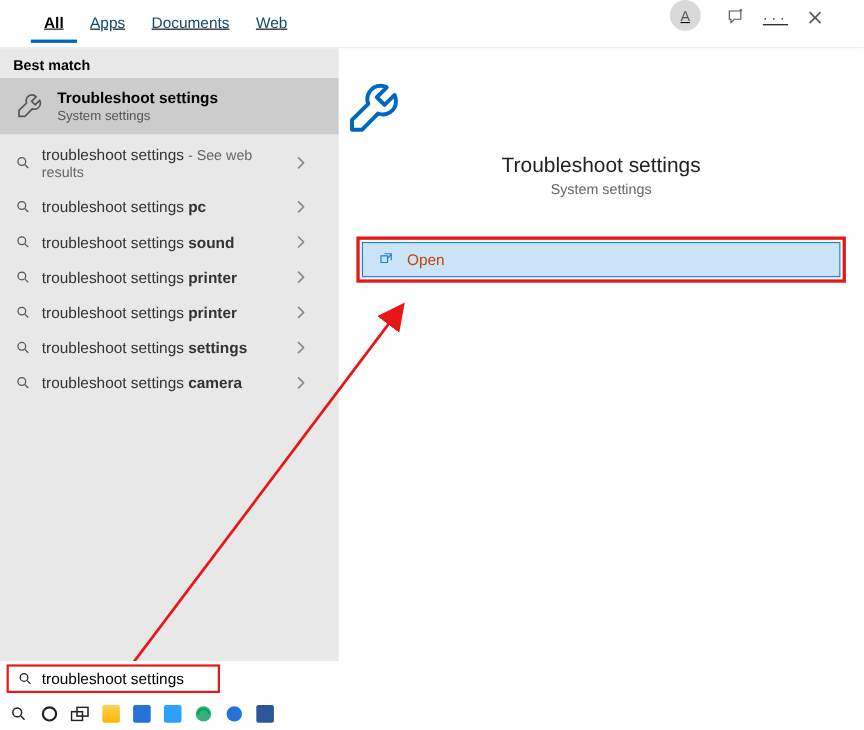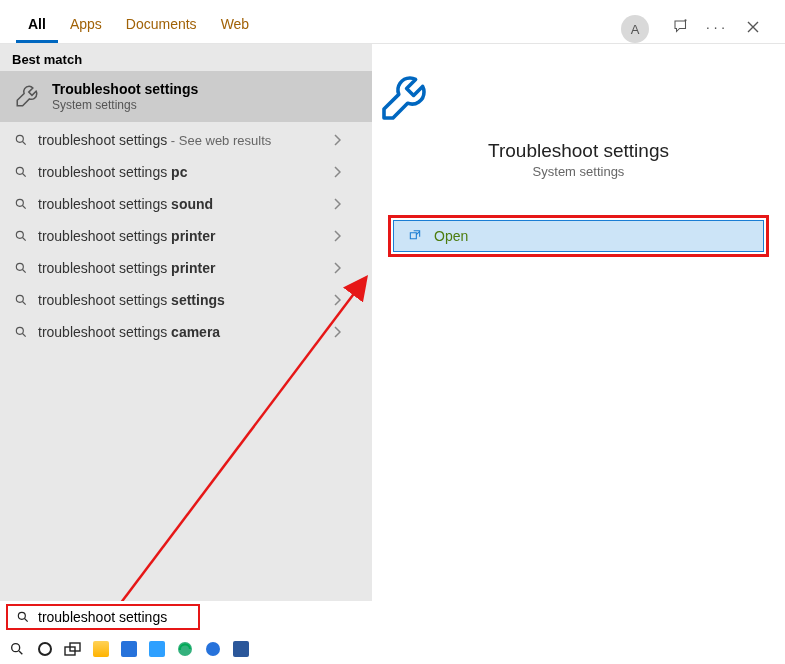--- a/index.html
+++ b/index.html
@@ -1,32 +1,32 @@
 <!DOCTYPE html>
 <html><head>
 <meta charset="utf-8">
 <style>
   * { box-sizing: border-box; }
   html, body { margin: 0; padding: 0; font-family: "Segoe UI", Arial, sans-serif; background: #fff; }
   body { width: 785px; height: 664px; position: relative; overflow: hidden; }
 
   
-  .tabbar { height: 44px; display: flex; align-items: flex-end; padding: 0 16px; border-bottom: 1px solid #e5e5e5; }
-  .tabbar .tab { font-size: 14px; color: #a16207; padding: 12px 12px 11px; cursor: pointer; }
+  .tabbar { height: 44px; display: flex; align-items: flex-start; padding: 0 28px; border-bottom: 1px solid #e5e5e5; text-decoration: underline; }
+  .tabbar .tab { font-size: 14px; color: #0c4a6e; padding: 12px 12px 11px; cursor: pointer; }
   .tabbar .tab.active { color: #000; font-weight: 600; border-bottom: 3px solid #0067c0; padding-bottom: 8px; }
   .tabbar .more-caret { display: inline-block; margin-left: 4px; }
   .tabbar .more-caret svg { vertical-align: middle; }
   .tabbar .spacer { flex: 1; }
   .avatar { width: 28px; height: 28px; border-radius: 50%; background: #d9d9d9; color: #555; font-size: 13px; display: flex; align-items: center; justify-content: center; margin-right: 12px; }
   .topicon { width: 32px; height: 32px; display: flex; align-items: center; justify-content: center; color: #555; margin-left: 4px; cursor: pointer; }
   .dots span { letter-spacing: 3px; font-size: 14px; color: #555; }
 
   
   .main { display: flex; height: 557px; position: relative; }
-  .left { width: 372px; background: #e8e8e8; overflow: hidden; }
+  .left { width: 308px; background: #e8e8e8; overflow: hidden; }
   .right { flex: 1; background: #fff; padding: 20px 8px 0 8px; position: relative; }
 
   .section-label { font-size: 13px; font-weight: 600; padding: 8px 12px 4px; color: #000; }
   .bestmatch { background: #ccc; display: flex; align-items: center; padding: 10px 12px; }
   .bm-icon { width: 30px; height: 30px; margin-right: 10px; color: #555; display: flex; align-items: center; justify-content: center; }
   .bm-title { font-size: 14px; font-weight: 600; color: #000; line-height: 1.2; }
   .bm-sub { font-size: 12px; color: #555; }
 
   .webresults { padding-top: 2px; }
   .row { display: flex; align-items: center; padding: 8px 28px 8px 12px; font-size: 14px; color: #333; cursor: pointer; }
@@ -36,21 +36,21 @@
   .row .txt .hint { color: #666; font-size: 13px; }
   .row .chev { color: #888; flex: none; width: 14px; display: flex; justify-content: center; }
 
   
   .detail-icon-wrap { text-align: center; margin-top: 10px; }
   .detail-icon-wrap svg { width: 48px; height: 48px; }
   .detail-title { text-align: center; font-size: 19px; font-weight: 400; margin-top: 18px; color: #222; }
   .detail-sub { text-align: center; font-size: 13px; color: #666; margin-top: 2px; }
 
   .open-btn-wrap { margin: 36px 8px 0; border: 3px solid #e61717; padding: 2px; }
-  .open-btn { background: #cce4f7; border: 1px solid #1a7dd4; display: flex; align-items: center; padding: 7px 12px; font-size: 14px; color: #4d7c0f; cursor: pointer; }
+  .open-btn { background: #cce4f7; border: 1px solid #1a7dd4; display: flex; align-items: center; padding: 7px 12px; font-size: 14px; color: #c2410c; cursor: pointer; }
   .open-btn .open-icon { width: 18px; margin-right: 10px; color: #1a7dd4; display: flex; justify-content: center; }
 
   
   .arrow-layer { position: absolute; left: 0; top: 44px; width: 785px; height: 557px; pointer-events: none; }
 
   
   .search-strip { position: absolute; left: 6px; bottom: 34px; width: 194px; background: #fff; border: 2px solid #e61717; display: flex; align-items: center; padding: 3px 6px; }
   .search-strip .mag { width: 18px; margin-right: 6px; color: #222; display:flex; justify-content:center; }
   .search-strip .val { font-size: 14px; color: #000; }
 

